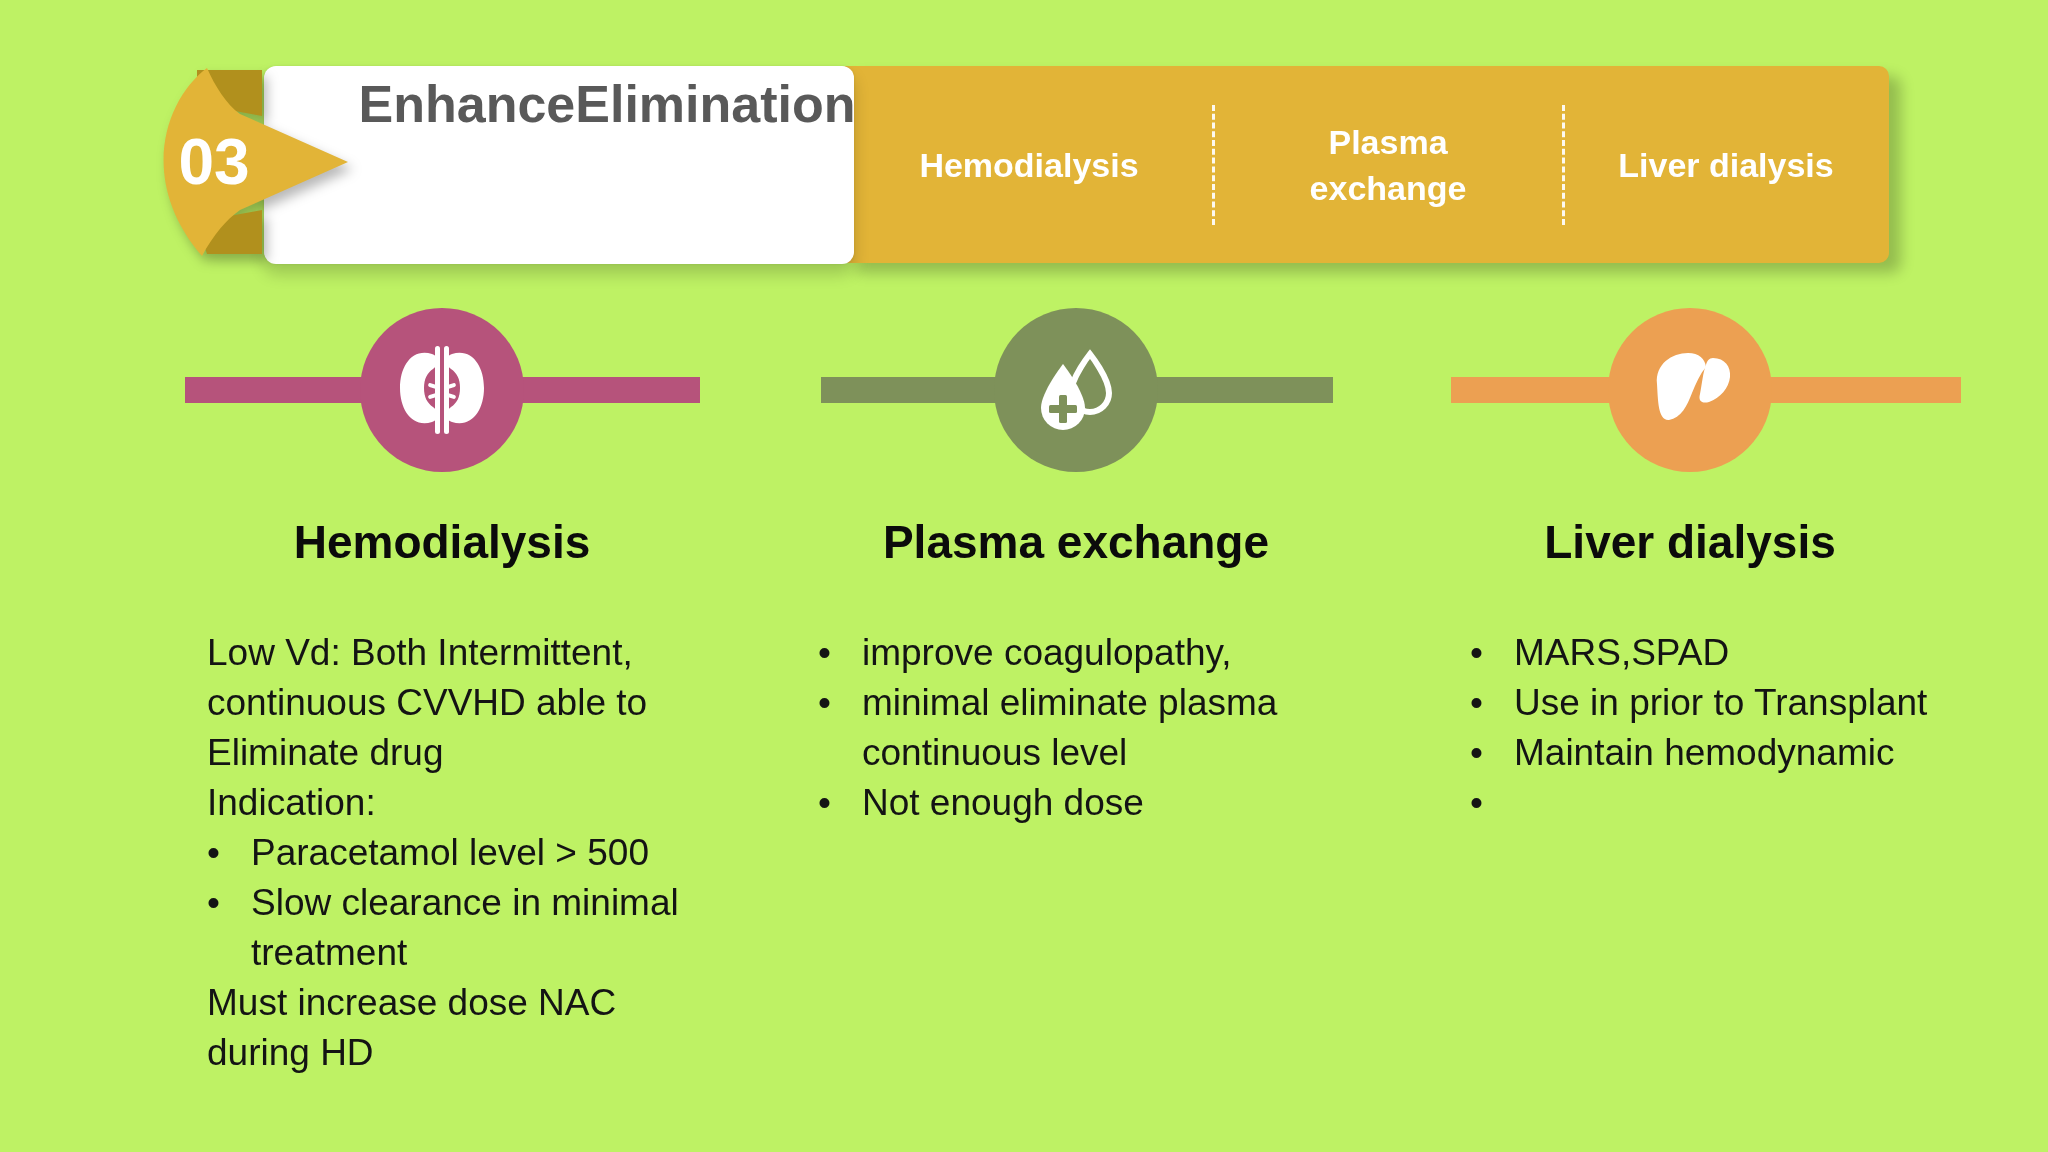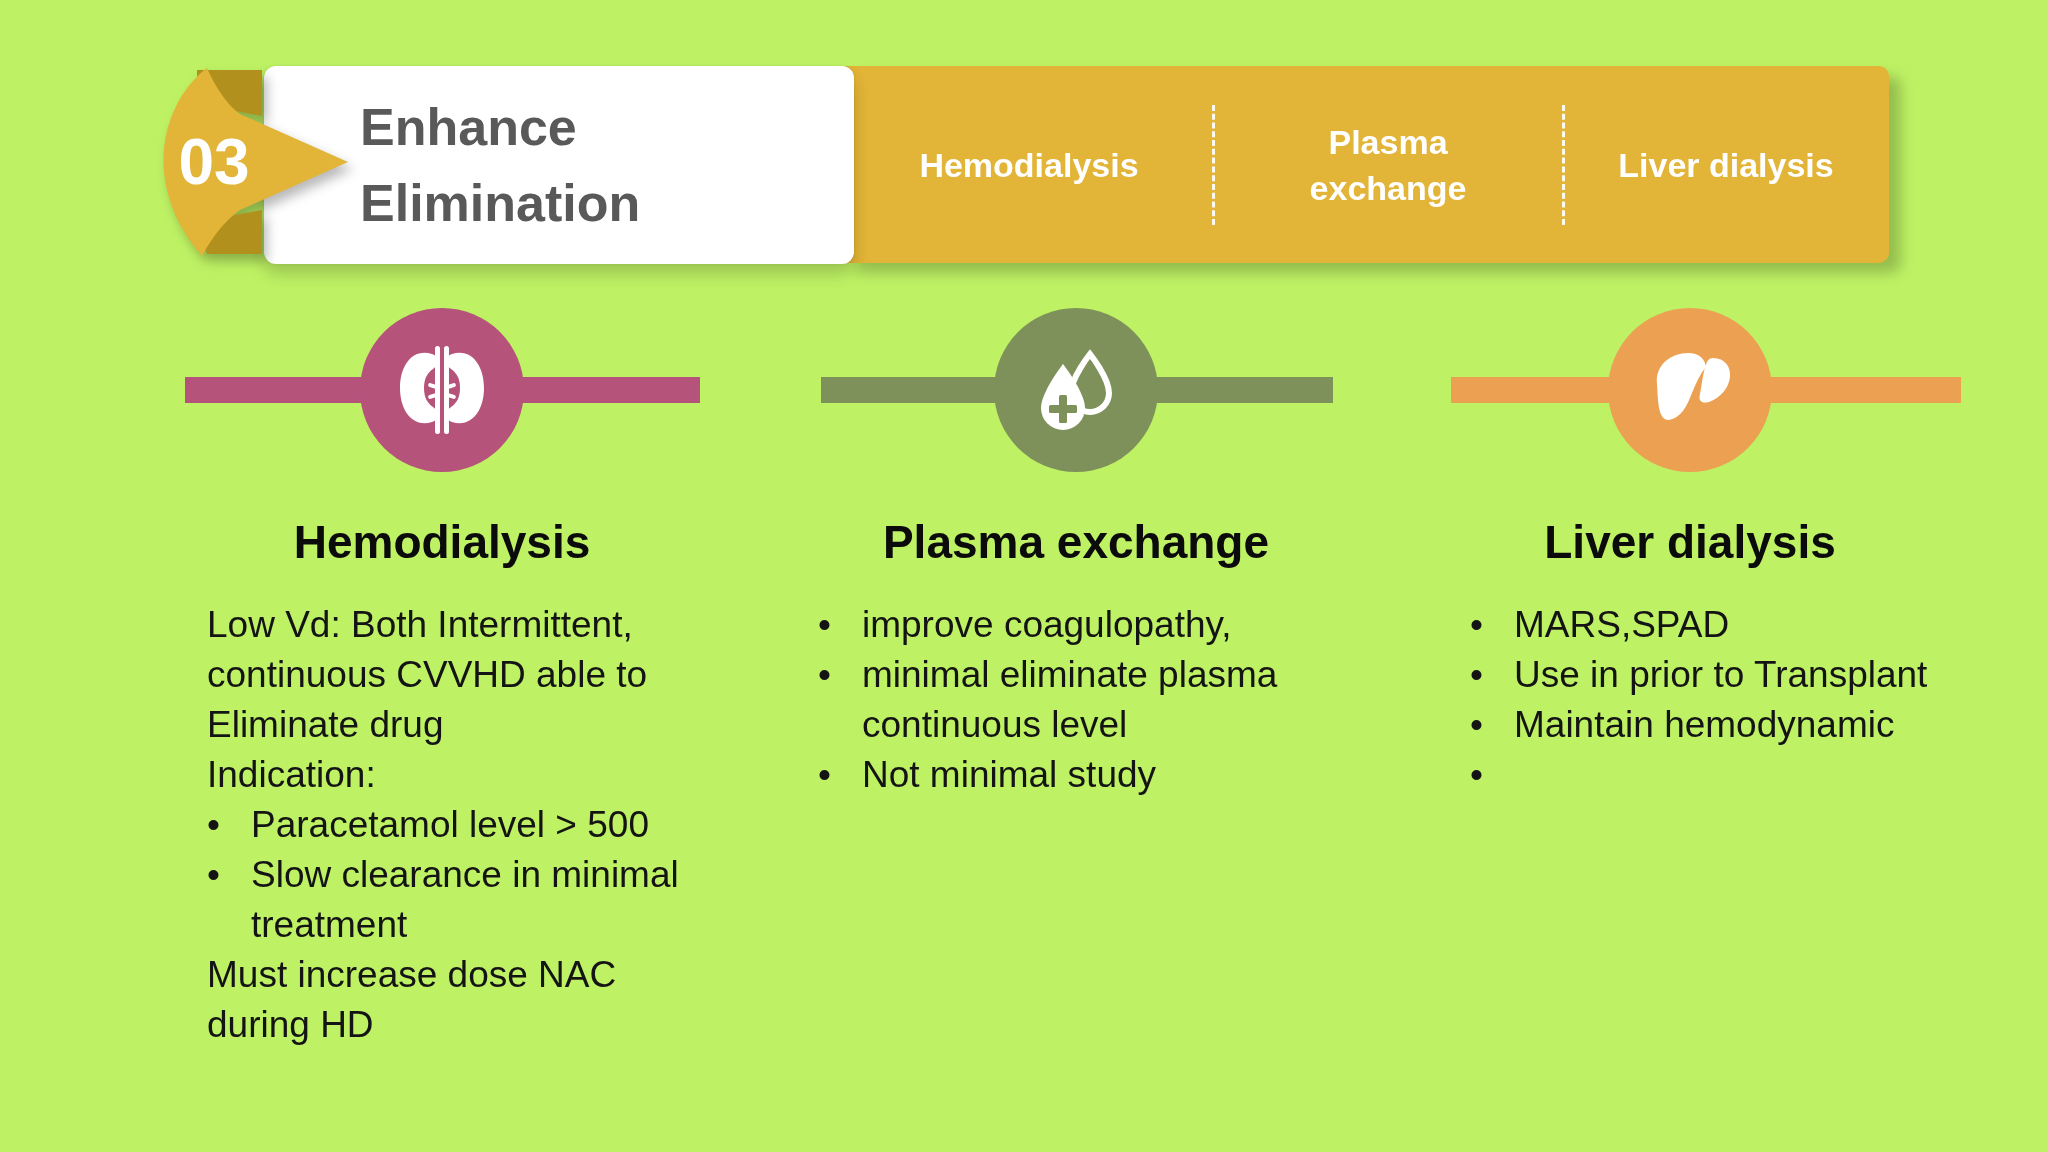--- a/index.html
+++ b/index.html
@@ -2,21 +2,21 @@
 <html><head>
 <meta charset="utf-8">
 <style>
   html,body{margin:0;padding:0;background:#fff;}
   .slide{position:relative;width:2048px;height:1152px;background:#bef264;overflow:hidden;
          font-family:"Liberation Sans", sans-serif;}
 
   
   .title-box{position:absolute;left:264px;top:66px;width:590px;height:198px;background:#ffffff;
              border-radius:12px;box-shadow:0 10px 16px rgba(0,0,0,0.18), 0 0 3px rgba(0,0,0,0.08);
-             z-index:2;display:flex;flex-direction:column;justify-content:center;padding-left:96px;
+             z-index:2;display:flex;flex-direction:row;justify-content:center;padding-left:96px;
              box-sizing:border-box;}
   .title-line{font-size:52px;font-weight:700;color:#595959;line-height:76px;}
 
   .banner{position:absolute;left:845px;top:66px;width:1044px;height:197px;background:#E2B437;
           border-radius:0 10px 10px 0;box-shadow:12px 10px 14px rgba(0,0,0,0.22);z-index:1;
           display:flex;align-items:stretch;}
   .tab{position:relative;display:flex;align-items:center;justify-content:center;}
   .tab1{width:368px;}
   .tab2{width:350px;}
   .tab3{flex:1;}
@@ -39,21 +39,21 @@
   .circle.green{left:994px;background:#7E915A;}
   .circle.orange{left:1608px;background:#ECA052;}
   .circle svg{width:100px;height:100px;}
 
   
   .col{position:absolute;top:512px;width:520px;}
   .col1{left:182px;}
   .col2{left:816px;}
   .col3{left:1430px;}
   .col h2{margin:0;font-size:46px;line-height:60px;font-weight:700;color:#0b0b0b;text-align:center;}
-  .lines{margin-top:28px;}
+  .lines{margin-top:56px;}
   .col1 .lines{padding-left:25px;}
   .col2 .lines{padding-left:2px;}
   .col3 .lines{padding-left:40px;}
   .line{display:flex;font-size:37px;line-height:50px;color:#141414;}
   .line .bullet{width:44px;flex:none;}
   .line.cont{padding-left:44px;}
 </style>
 </head>
 <body>
 
@@ -158,21 +158,21 @@
         </div>
       <div class="line">
           <span class="bullet">•</span>
           <span>minimal eliminate plasma</span>
         </div>
       <div class="line cont">
           <span>continuous level</span>
         </div>
       <div class="line">
           <span class="bullet">•</span>
-          <span>Not minimal study</span>
+          <span>Not enough dose</span>
         </div>
     </div>
   </div>
 
   <div class="col col3">
     <h2>Liver dialysis</h2>
     <div class="lines">
       <div class="line">
           <span class="bullet">•</span>
           <span>MARS,SPAD</span>

